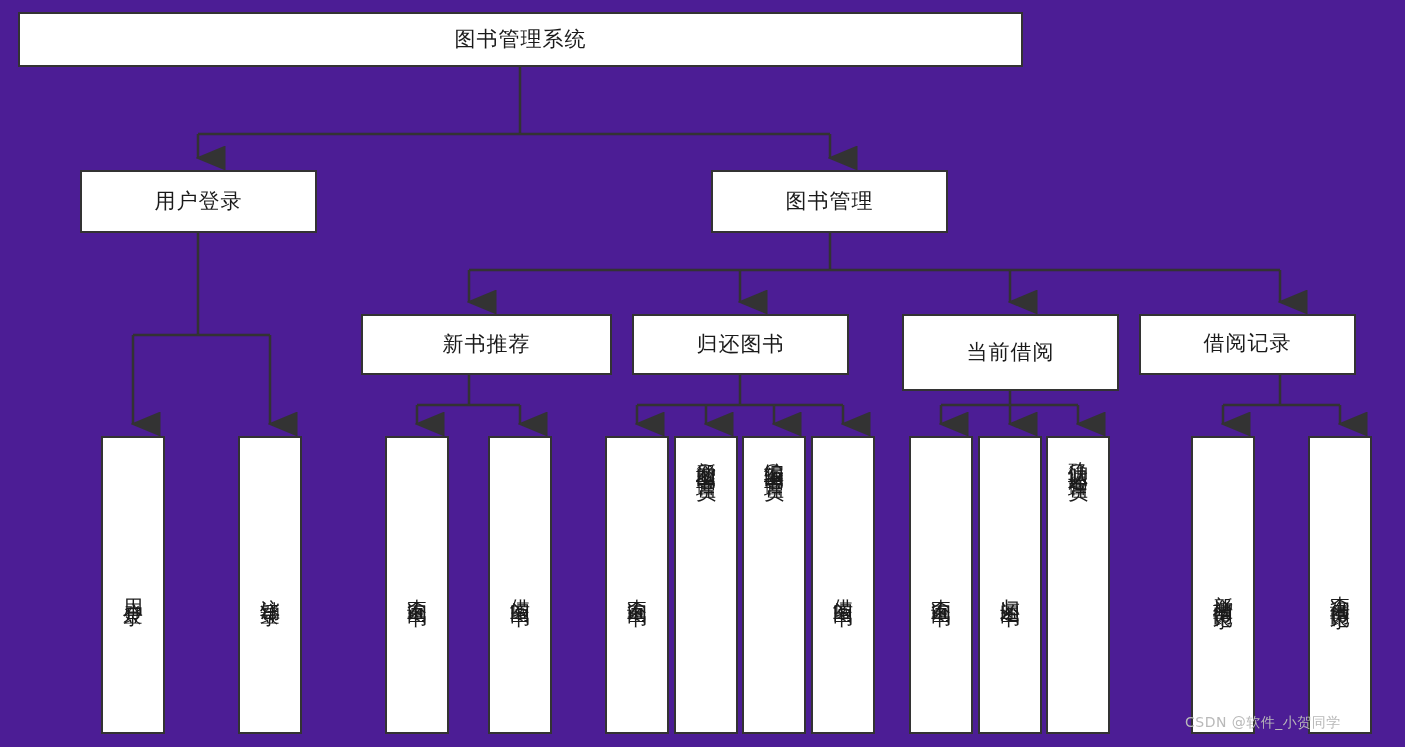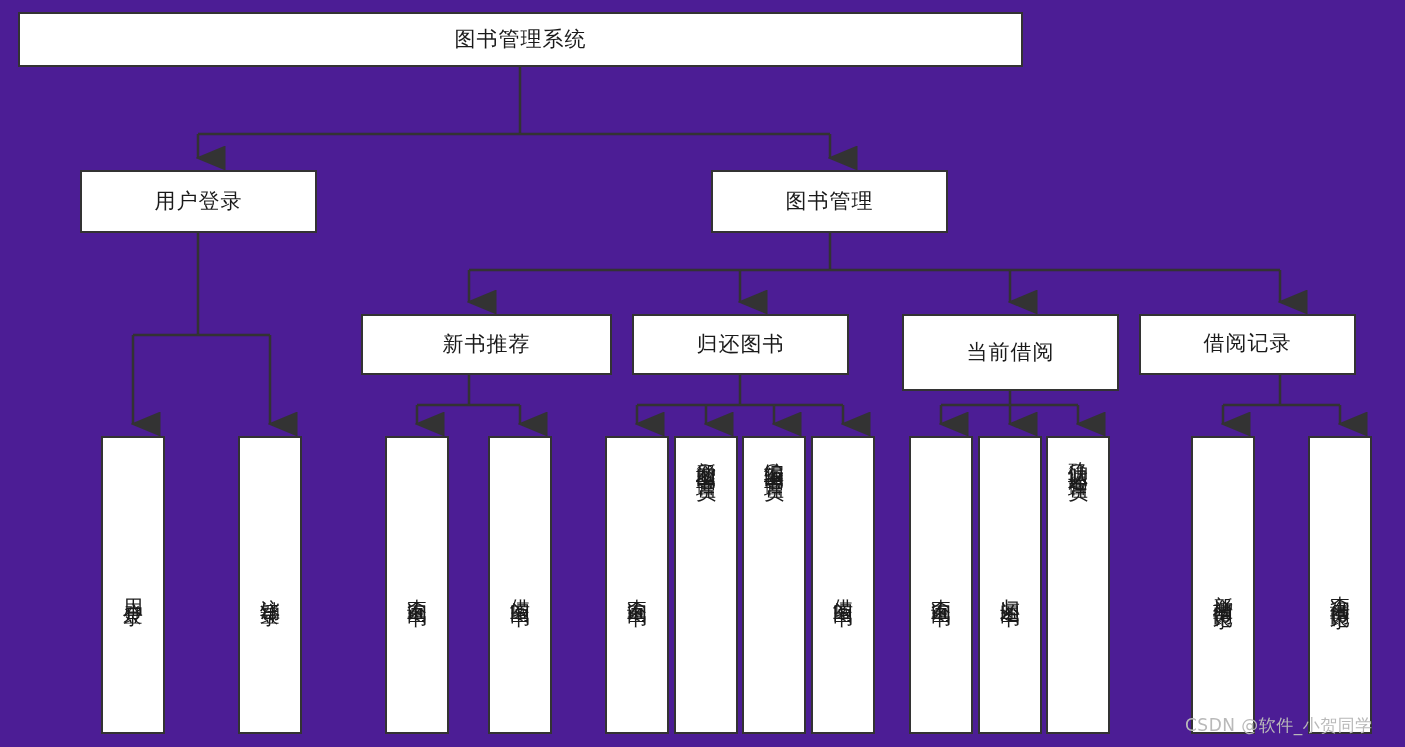--- a/index.html
+++ b/index.html
@@ -55,21 +55,21 @@
     white-space: pre-line;
     display: block;
   }
   .node-box.leaf.center-v {
     align-items: center;
   }
   #watermark {
     position: absolute;
     left: 1185px;
     top: 714px;
-    font-size: 17px;
+    font-size: 14px;
     color: #b9b9b9;
     white-space: nowrap;
     letter-spacing: 0.5px;
     pointer-events: none;
   }
 </style>
 </head>
 <body>
 
 <div id="canvas">

